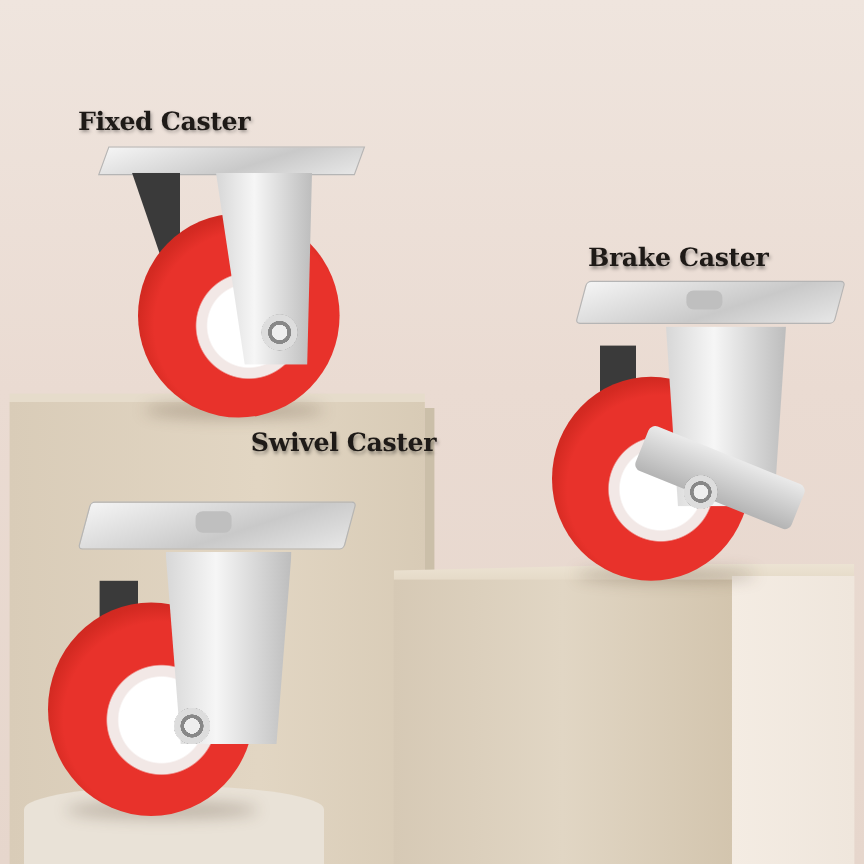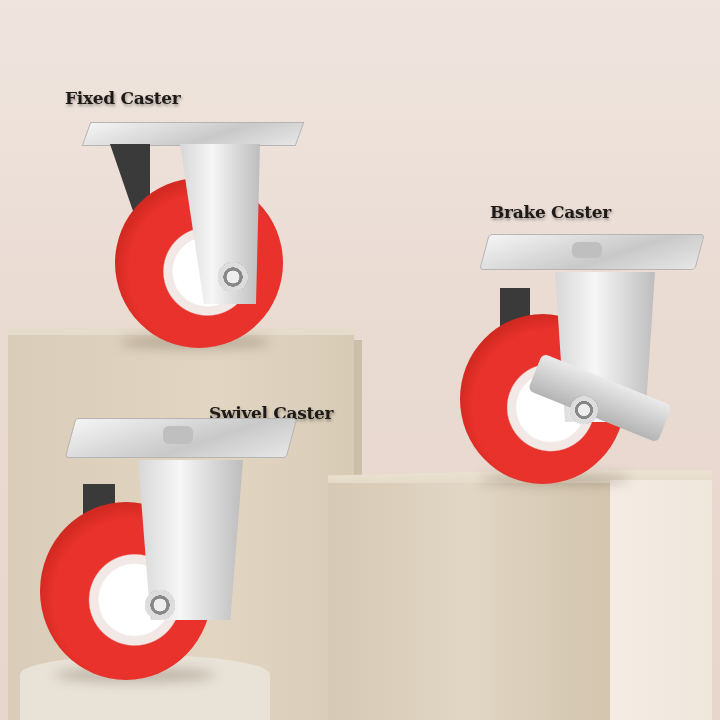--- a/index.html
+++ b/index.html
@@ -1,21 +1,21 @@
 <!DOCTYPE html>
 <html><head>
 <meta charset="utf-8">
 <style>
   html,body{margin:0;padding:0;}
   body{width:720px;height:720px;overflow:hidden;position:relative;
     background:linear-gradient(180deg,#efe5de 0%,#eadbd2 45%,#e6d6cc 100%);
     font-family:"DejaVu Serif","Liberation Serif",serif;}
   .abs{position:absolute;}
   .label{position:absolute;font-family:"DejaVu Serif","Liberation Serif",serif;font-weight:bold;
-    font-size:17px;color:#1e1a17;text-shadow:1px 2px 3px rgba(0,0,0,0.35);letter-spacing:-0.3px;white-space:nowrap;text-align:right;}
+    font-size:21px;color:#1e1a17;text-shadow:1px 2px 3px rgba(0,0,0,0.35);letter-spacing:-0.3px;white-space:nowrap;text-align:right;}
   
   .ped-left{left:8px;top:335px;width:346px;height:385px;background:linear-gradient(90deg,#d9ccb8 0%,#e2d6c3 60%,#d8cbb6 100%);}
   .ped-left-top{left:8px;top:328px;width:346px;height:14px;background:#e6dccb;}
   .ped-left-side{left:354px;top:340px;width:8px;height:380px;background:#cbbfa9;}
   .ped-right{left:328px;top:483px;width:282px;height:237px;background:linear-gradient(90deg,#d6c9b5 0%,#e1d6c4 50%,#d3c5ae 100%);}
   .ped-right-top{left:328px;top:470px;width:384px;height:18px;background:linear-gradient(180deg,#ece3d3,#e3d7c4);
     clip-path:polygon(0 30%,60% 0,100% 0,100% 100%,0 100%);}
   .ped-right-side{left:610px;top:480px;width:102px;height:240px;background:linear-gradient(90deg,#f4ece3,#efe6dc);}
   .cyl{left:20px;top:655px;width:250px;height:65px;background:#e9e2d7;border-radius:50% 50% 0 0/30% 30% 0 0;}
   
@@ -51,21 +51,21 @@
   <div class="abs shadow" style="left:20px;top:245px;width:150px;height:12px;"></div>
   <div class="abs plate" style="left:24px;top:6px;width:214px;height:34px;transform:skewX(-15deg);border-radius:4px;"></div>
   <div class="abs" style="left:112px;top:14px;width:30px;height:16px;border-radius:6px;background:#bfbfbf;"></div>
   <div class="abs" style="left:40px;top:60px;width:30px;height:40px;background:#3a3a3a;"></div>
   <div class="abs wheel" style="left:0px;top:86px;width:165px;height:170px;"></div>
   <div class="abs bracket" style="left:95px;top:44px;width:100px;height:150px;clip-path:polygon(0 0,100% 0,90% 100%,10% 100%);"></div>
   <div class="abs" style="left:70px;top:150px;width:140px;height:40px;background:linear-gradient(180deg,#eaeaea,#b4b4b4);transform:rotate(22deg);border-radius:6px;"></div>
   <div class="abs hub" style="left:110px;top:168px;width:28px;height:28px;"></div>
 </div>
 
-<div class="label" style="left:209px;top:356px;margin-top:47px;">Swivel Caster</div>
+<div class="label" style="left:209px;top:356px;">Swivel Caster</div>
 <div class="abs" style="left:35px;top:410px;width:270px;height:275px;">
   <div class="abs shadow" style="left:20px;top:258px;width:160px;height:14px;"></div>
   <div class="abs plate" style="left:35px;top:8px;width:220px;height:38px;transform:skewX(-15deg);border-radius:4px;"></div>
   <div class="abs" style="left:128px;top:16px;width:30px;height:18px;border-radius:6px;background:#bfbfbf;"></div>
   <div class="abs" style="left:48px;top:74px;width:32px;height:44px;background:#3a3a3a;"></div>
   <div class="abs wheel" style="left:5px;top:92px;width:172px;height:178px;"></div>
   <div class="abs bracket" style="left:103px;top:50px;width:105px;height:160px;clip-path:polygon(0 0,100% 0,88% 100%,12% 100%);"></div>
   <div class="abs hub" style="left:110px;top:180px;width:30px;height:30px;"></div>
 </div>
 

